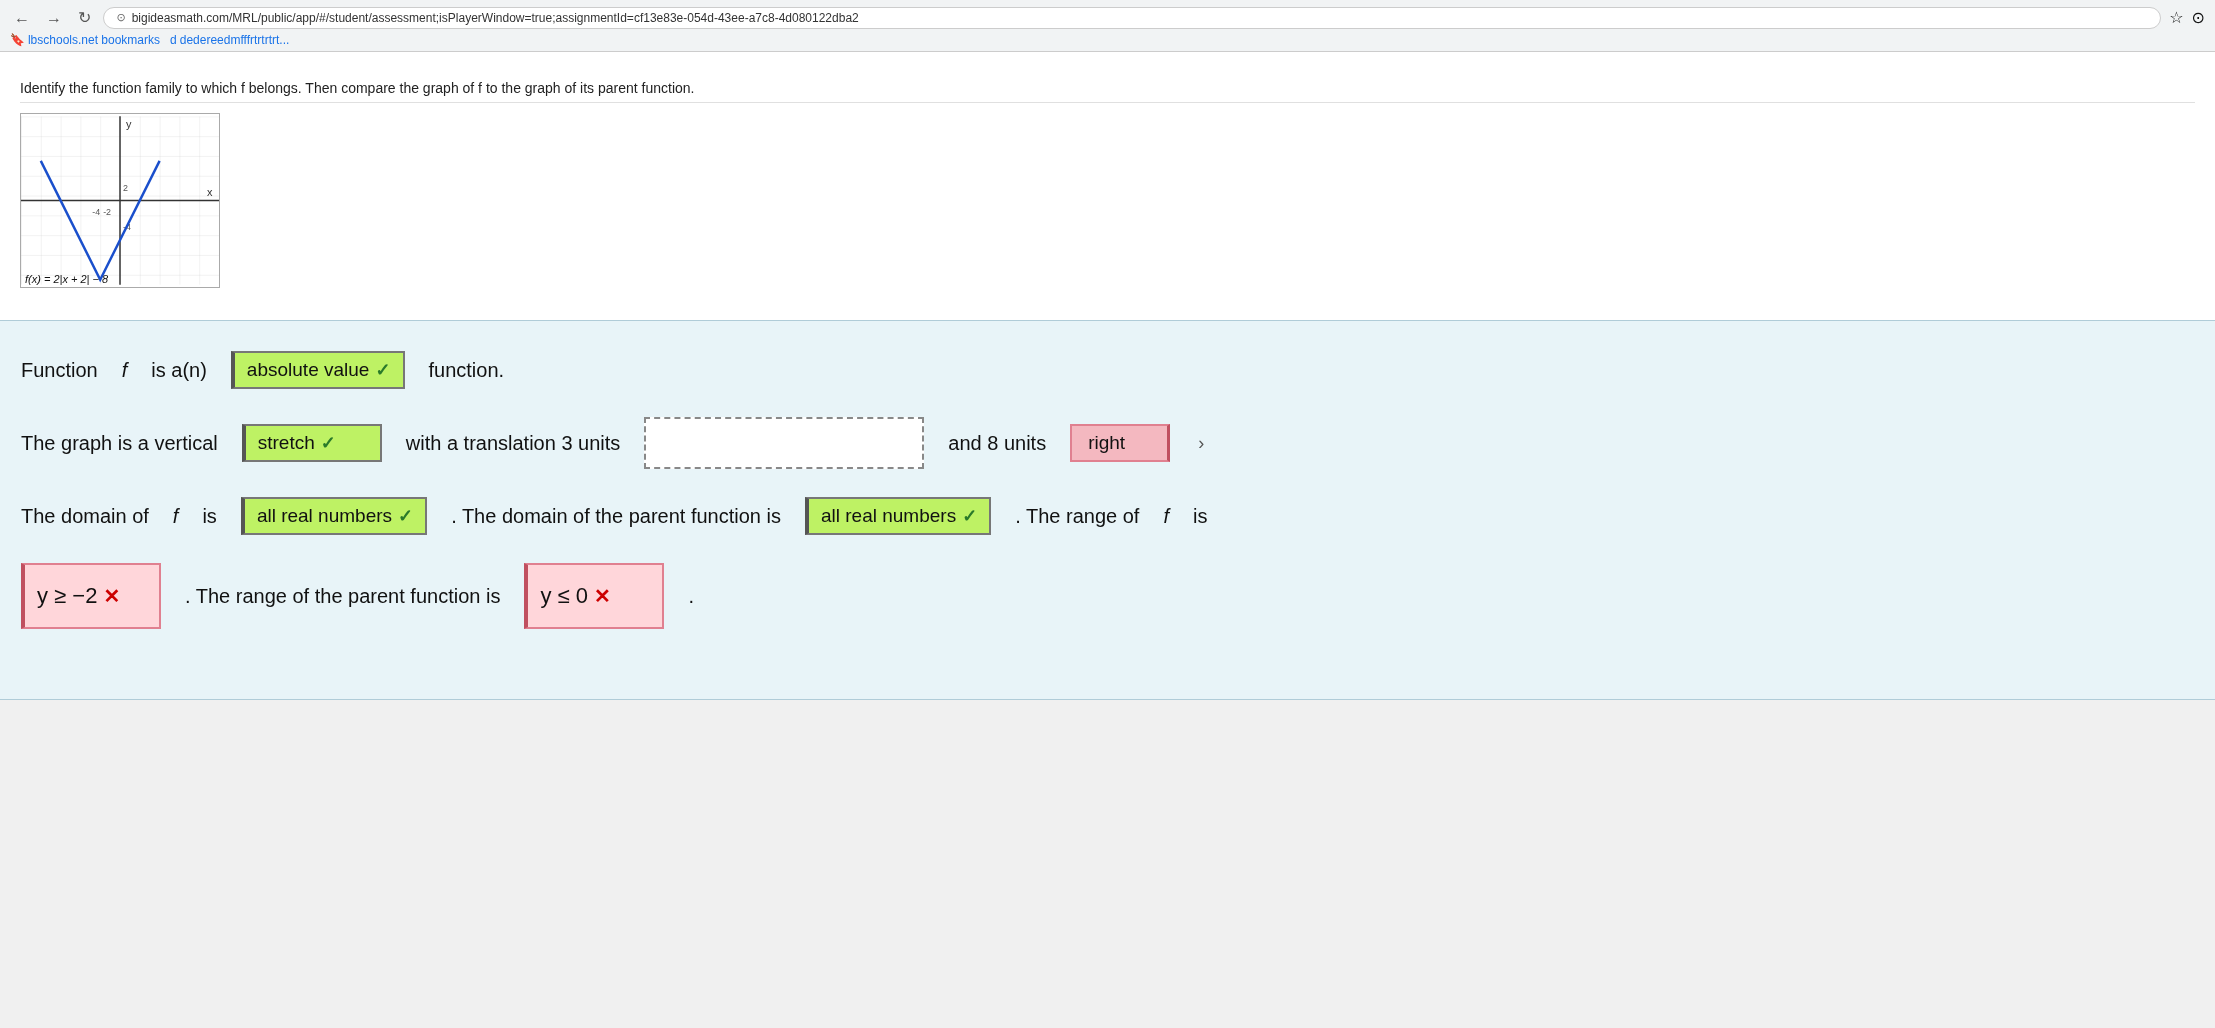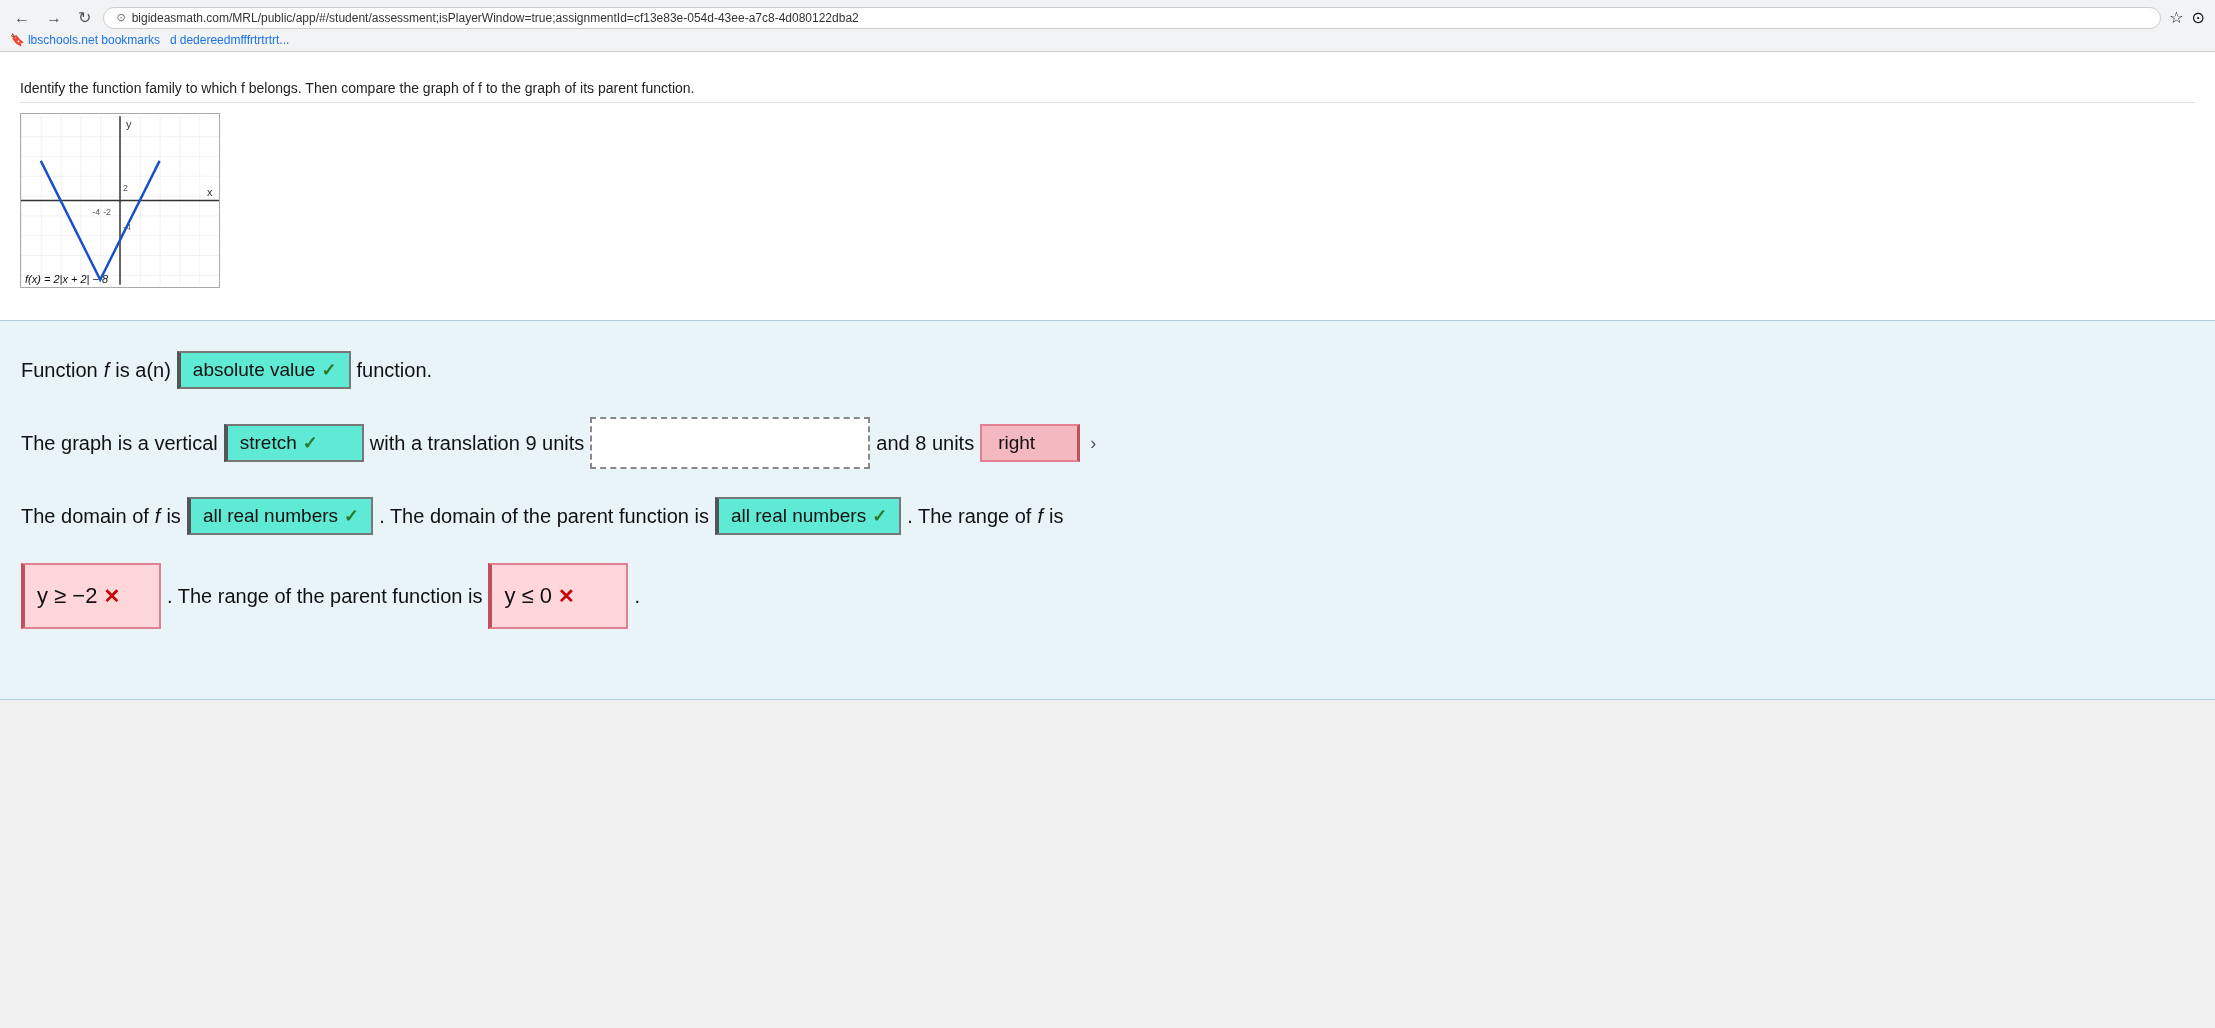--- a/index.html
+++ b/index.html
@@ -103,33 +103,33 @@
       border: 1px solid #b0ccd8;
       margin: 0 -20px;
       padding: 30px 40px 30px 40px;
       min-height: 380px;
     }
 
     .sentence-row {
       display: flex;
       align-items: center;
       flex-wrap: wrap;
-      gap: 6px;
+      gap: 24px;
       margin-bottom: 28px;
       font-size: 20px;
       color: #111;
     }
 
     .dropdown-box {
       display: inline-flex;
       align-items: center;
       gap: 6px;
       border: 2px solid #777;
       border-left: 4px solid #555;
-      background: #5eead4;
+      background: #bef264;
       padding: 6px 12px;
       font-size: 19px;
       cursor: pointer;
       min-width: 140px;
     }
     .dropdown-box .check {
       color: #2a7a2a;
       font-weight: bold;
       font-size: 18px;
     }
@@ -263,21 +263,21 @@
     </div>
     <span>function.</span>
   </div>
 
   <div class="sentence-row">
     <span>The graph  is a vertical</span>
     <div class="dropdown-box">
       <span>stretch</span>
       <span class="check">✓</span>
     </div>
-    <span>with a translation 9 units</span>
+    <span>with a translation 3 units</span>
     <div class="dropdown-dashed">
       <span></span>
     </div>
     <span>and 8 units</span>
     <div class="dropdown-pink">
       <span>right</span>
     </div>
     <span class="arrow-right">›</span>
   </div>
 

